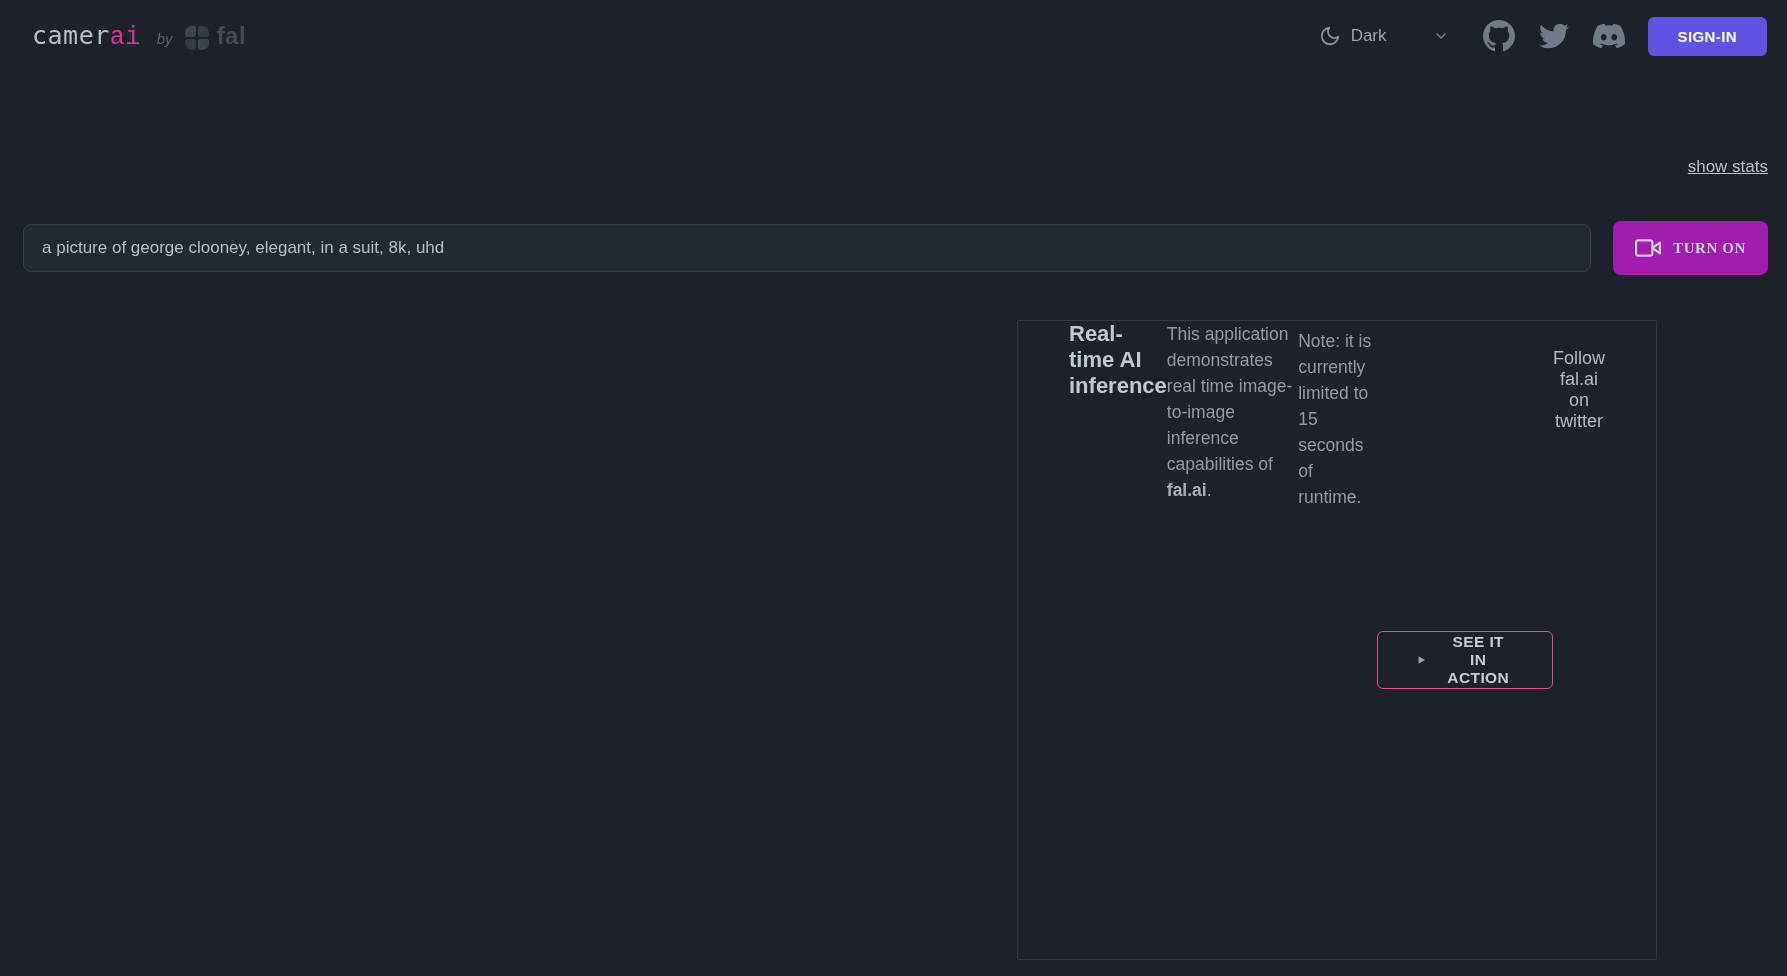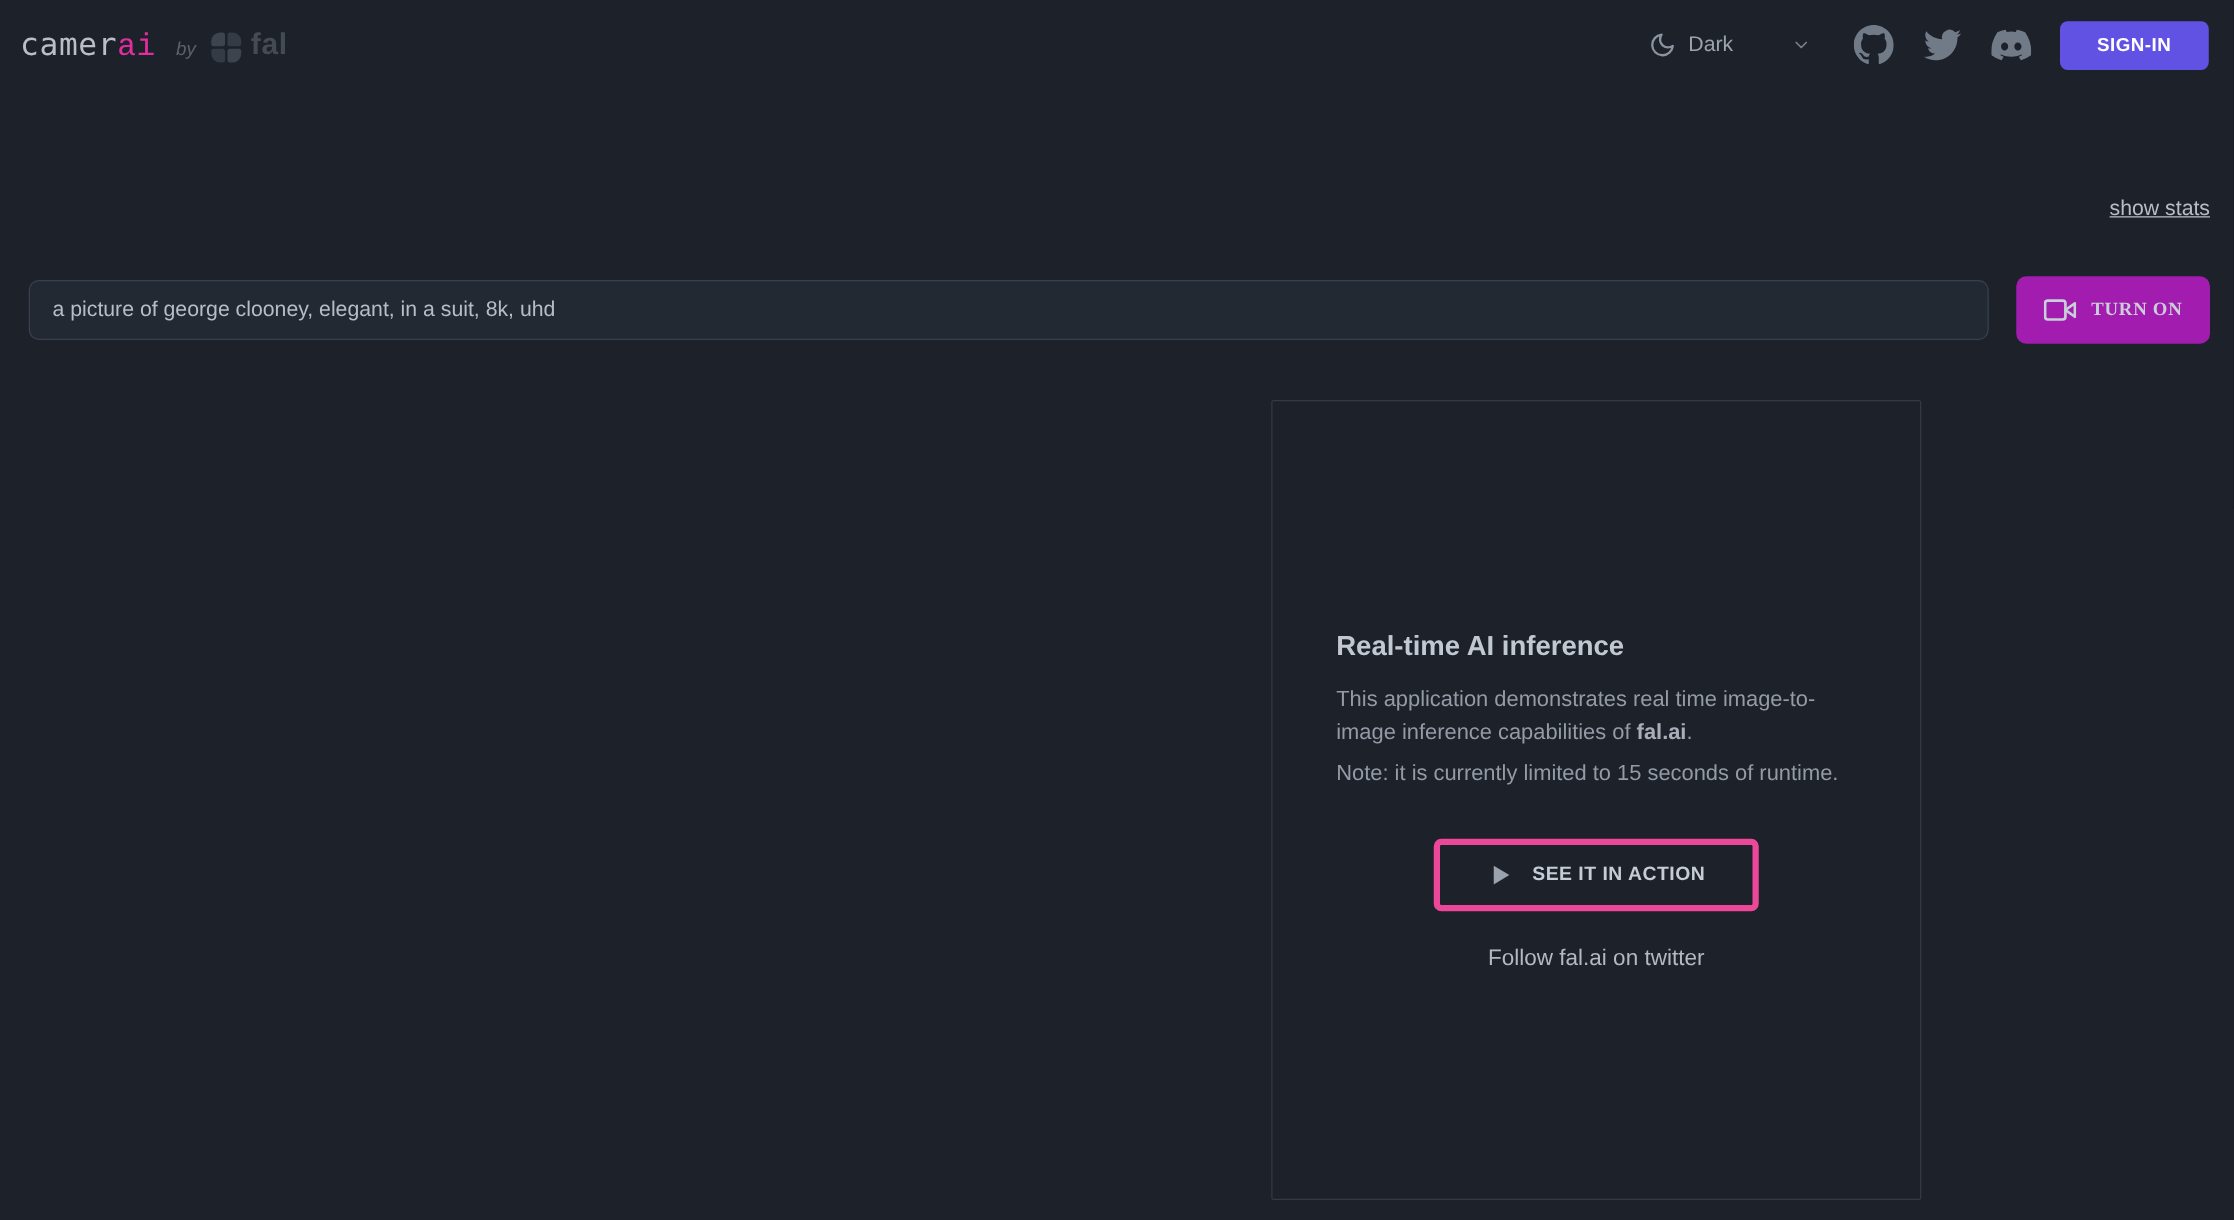--- a/index.html
+++ b/index.html
@@ -10,21 +10,21 @@
     height: 976px;
     background: #1c212a;
     font-family: "Liberation Sans", sans-serif;
     overflow: hidden;
     color: #c3c9d2;
   }
 
   
   .navbar {
     position: absolute;
-    top: 0; left: 0; right: 0;
+    top: 0; left: 16px; right: 0;
     height: 72px;
     display: flex;
     align-items: center;
     padding: 0 20px 0 16px;
   }
   .brand { display: flex; align-items: baseline; cursor: pointer; }
   .brand-word {
     font-family: "DejaVu Sans Mono", monospace;
     font-size: 25px;
     letter-spacing: 0.5px;
@@ -141,26 +141,25 @@
     letter-spacing: 0.6px;
     cursor: pointer;
   }
   .turn-on-btn svg { display: block; stroke: #c9cfd8; }
 
   
   .info-card {
     position: absolute;
     left: 1017px;
     top: 320px;
-    width: 520px;
+    width: 640px;
     height: 640px;
     border: 1px solid #333a45;
     border-radius: 2px;
     display: flex;
-    flex-direction: column;
     justify-content: center;
     padding: 0 51px;
   }
   .card-title {
     font-size: 22px;
     font-weight: bold;
     color: #c2c8d2;
     margin-bottom: 16px;
   }
   .card-desc {
@@ -175,21 +174,21 @@
     font-size: 17.5px;
     line-height: 26px;
     color: #949ba6;
   }
   .cta-btn {
     margin-top: 40px;
     align-self: center;
     height: 58px;
     padding: 0 38px;
     background: transparent;
-    border: 5px solid #ec4899;
+    border: 1px solid #ec4899;
     border-radius: 6px;
     display: flex;
     align-items: center;
     gap: 16px;
     color: #c6ccd6;
     font-family: "Liberation Sans", sans-serif;
     font-size: 15.5px;
     font-weight: bold;
     letter-spacing: 0.4px;
     cursor: pointer;

